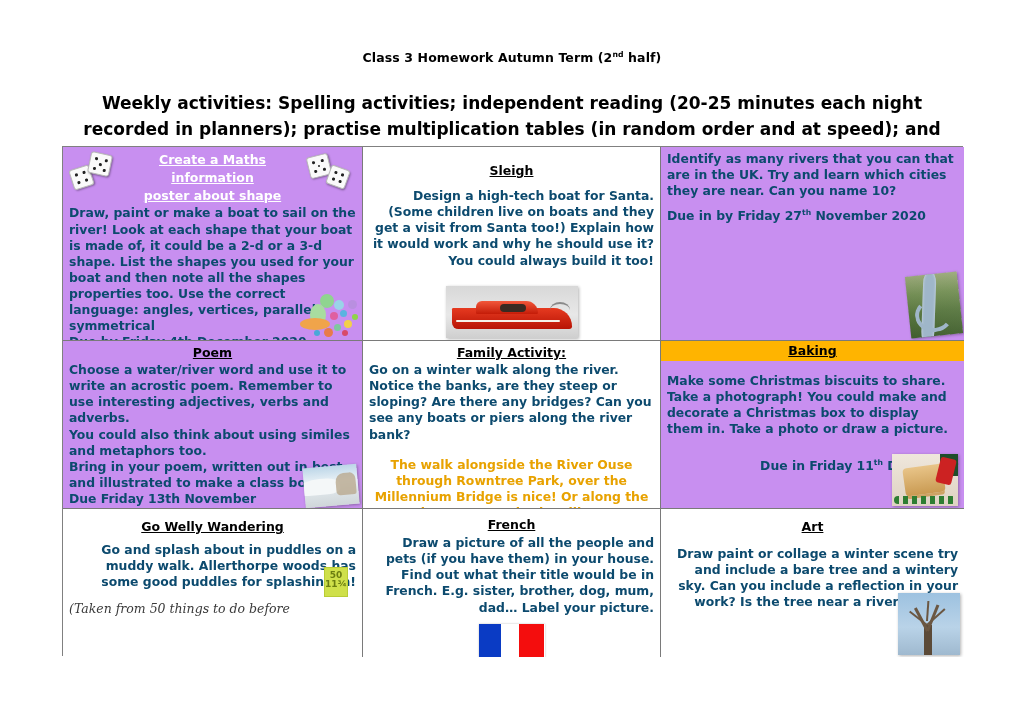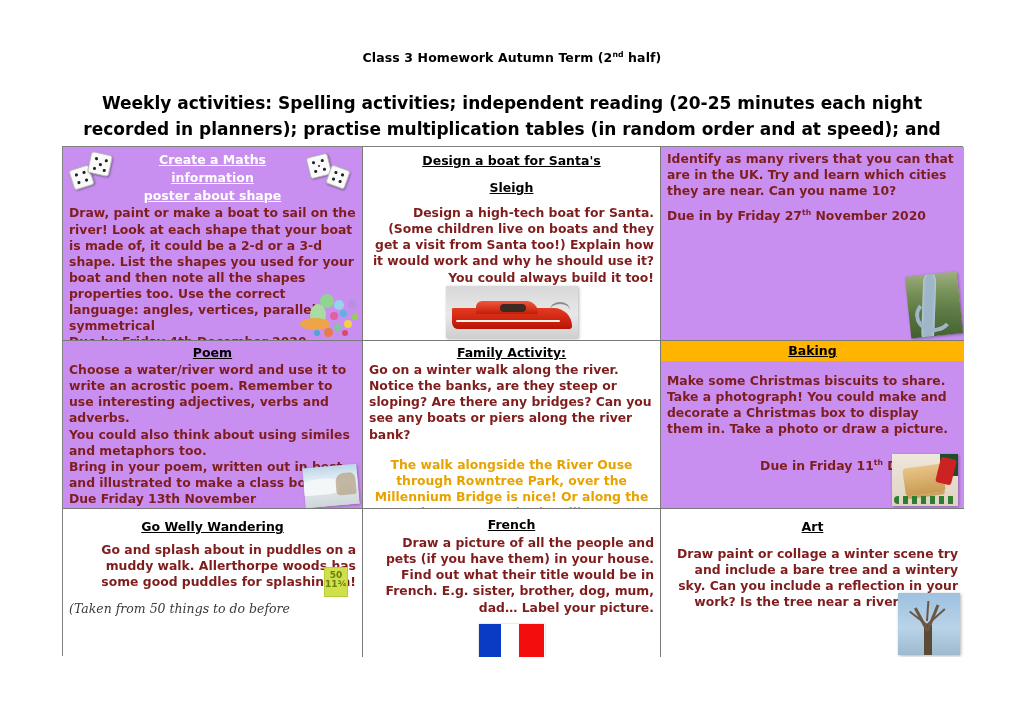--- a/index.html
+++ b/index.html
@@ -47,21 +47,21 @@
   .purple{background:#c88ff0;}
   .white{background:#ffffff;}
 
   .c-title{
     text-align:center;font-weight:bold;font-size:12.5px;color:#000;
     text-decoration:underline;margin:2px 0 4px 0;
   }
   .c-title.bar{
     background:#ffb400;margin:-4px -6px 12px -6px;padding:2px 6px 3px 6px;
   }
-  .body-txt{font-size:12.4px;font-weight:bold;color:#7f1d1d;line-height:1.30;}
+  .body-txt{font-size:12.4px;font-weight:bold;color:#0c4a6e;line-height:1.30;}
   .body-txt p{margin:0 0 9px 0;}
   .body-txt p:last-child{margin-bottom:0;}
   .ctr{text-align:right;}
   .left{text-align:left;}
   .orange{color:#e8a200;text-align:center;}
   .script{
     font-family:"DejaVu Serif","Liberation Serif",serif;
     font-style:italic;font-weight:normal;font-size:12.5px;color:#3a3a3a;
     line-height:1.5;
   }
@@ -273,21 +273,20 @@
         <span style="left:44px;top:30px;width:7px;height:7px;background:#7ec8a0;"></span>
         <span style="left:34px;top:34px;width:9px;height:9px;background:#e87b4a;"></span>
         <span style="left:58px;top:6px;width:9px;height:9px;background:#b98fe0;"></span>
         <span style="left:24px;top:36px;width:6px;height:6px;background:#4aa8d8;"></span>
         <span style="left:52px;top:36px;width:6px;height:6px;background:#d84a6a;"></span>
         <span style="left:62px;top:20px;width:6px;height:6px;background:#8fd44a;"></span>
       </div>
     </div>
 
     <div class="cell white">
-      <div class="c-title">Design a boat for Santa's</div>
       <div class="c-title" style="margin-top:12px;">Sleigh</div>
       <div class="body-txt ctr" style="margin-top:10px;">Design a high-tech boat for Santa. (Some children live on boats and they get a visit from Santa too!) Explain how it would work and why he should use it? You could always build it too!</div>
       <div class="img boat-img">
         <div class="boat-hull"></div>
         <div class="boat-deck"></div>
         <div class="boat-cockpit"></div>
         <div class="boat-stripe"></div>
         <div class="boat-fin"></div>
       </div>
     </div>

